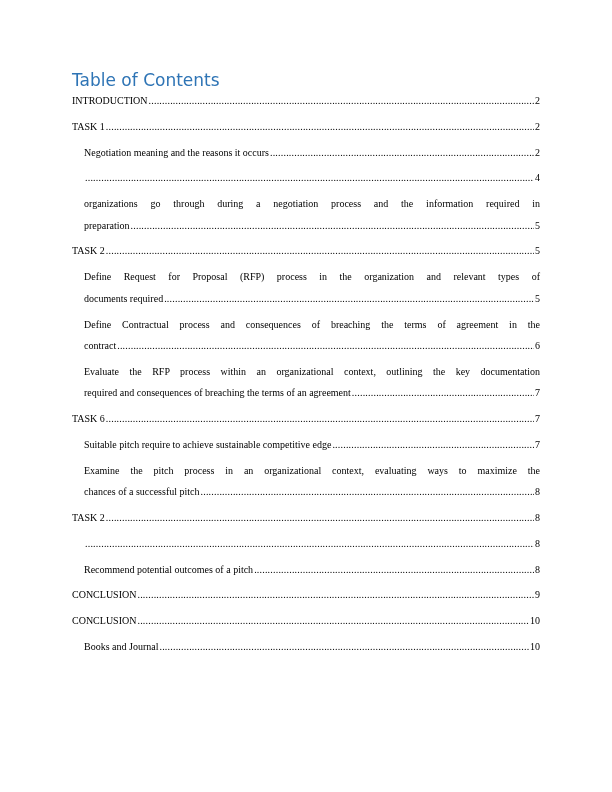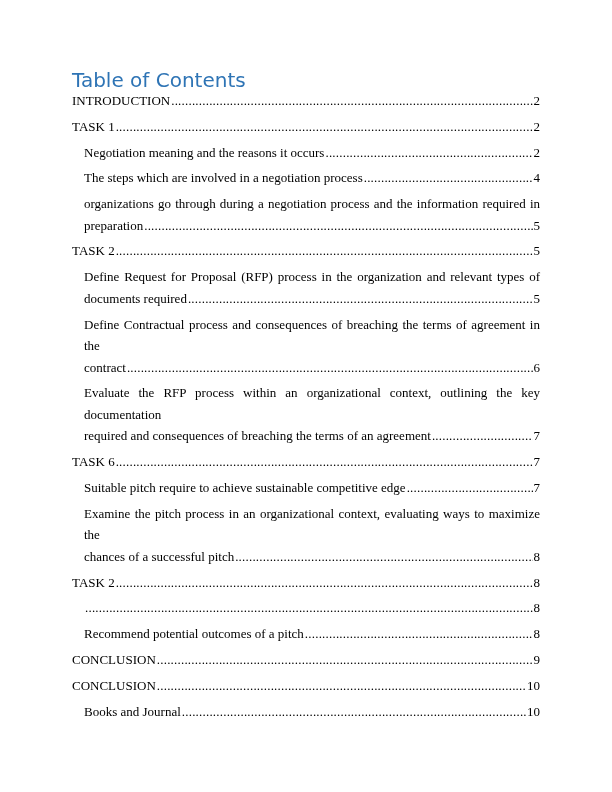--- a/index.html
+++ b/index.html
@@ -1,29 +1,29 @@
 <!DOCTYPE html>
 <html><head>
 <meta charset="utf-8">
 <style>
   html, body { margin: 0; padding: 0; background: #ffffff; }
   body { width: 612px; height: 792px; position: relative; overflow: hidden; }
   .page { position: absolute; left: 72px; top: 70px; width: 468px; }
   .toc-title {
     font-family: "DejaVu Sans", sans-serif;
-    font-size: 20px;
+    font-size: 17px;
     color: #2e74b5;
     line-height: 20px;
     margin: 0;
     font-weight: normal;
   }
   .toc-list { margin: 0; padding: 0; list-style: none; }
   .toc-entry {
     font-family: "Liberation Serif", serif;
-    font-size: 13px;
+    font-size: 10px;
     color: #000;
     line-height: 21.5px;
     text-align: justify;
     margin-bottom: 4.3px;
   }
   .toc-entry.level1 { padding-left: 0; }
   .toc-entry.level2 { padding-left: 12px; }
   .toc-entry a { color: #000; text-decoration: none; display: block; }
   .line-last { display: flex; align-items: baseline; }
   .lead-text { white-space: nowrap; flex: 0 0 auto; }
@@ -70,21 +70,20 @@
           <span class="line-last">
             <span class="lead-text">Negotiation meaning and the reasons it occurs</span>
             <span class="leader"></span>
             <span class="page-num">2</span>
           </span>
         </a>
       </li>
       <li class="toc-entry level2">
         <a>
           <span class="line-last">
-            <span class="lead-text">The steps which are involved in a negotiation process</span>
             <span class="leader"></span>
             <span class="page-num">4</span>
           </span>
         </a>
       </li>
       <li class="toc-entry level2">
         <a>
           <span class="first-lines">organizations go through during a negotiation process and the information required in</span>
           <span class="line-last">
             <span class="lead-text">preparation</span>

